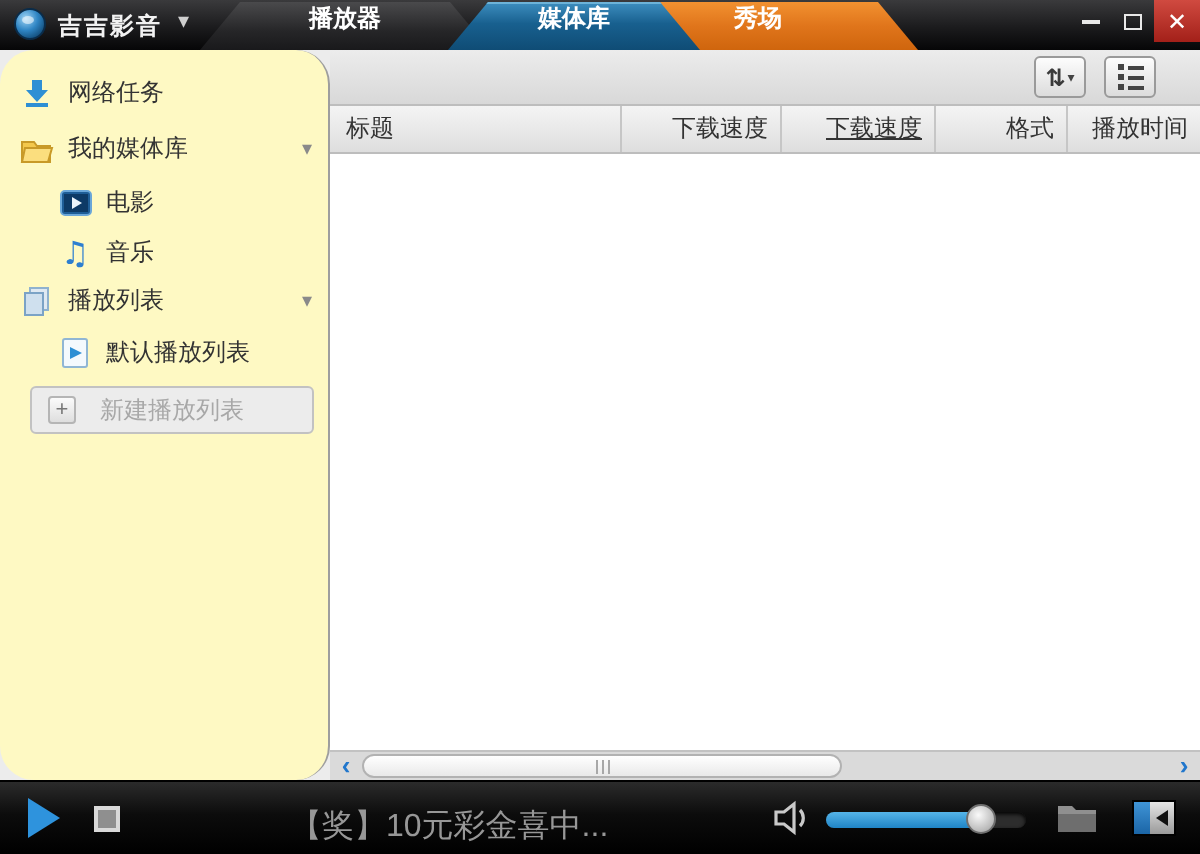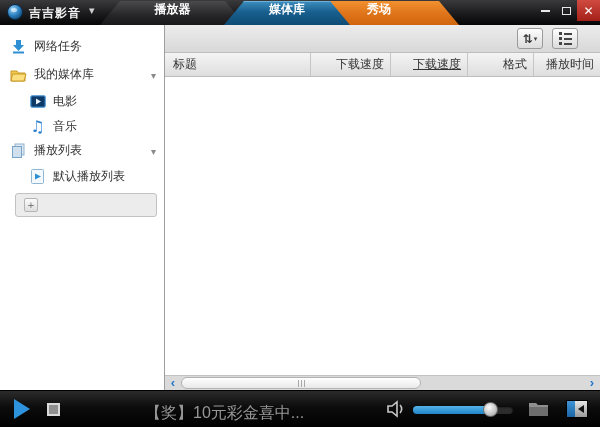--- a/index.html
+++ b/index.html
@@ -30,22 +30,22 @@
   .win-btns { position:absolute; right:0; top:0; height:21px; display:flex; }
   .win-btn { width:21px; height:21px; display:flex; align-items:center; justify-content:center;
     color:#fff; cursor:pointer; }
   .min-glyph { width:9px; height:2px; background:#e8e8e8; display:block; }
   .max-glyph { width:9px; height:8px; border:1px solid #e8e8e8; display:block; }
   .btn-close { width:23px; background:linear-gradient(#d04a40,#a32019); font-size:12px; }
 
   
   .body { flex:1 1 auto; display:flex; min-height:0; background:#ececec; }
 
-  .sidebar { width:165px; flex:0 0 165px; background:#ffffff; border-right:1px solid #9e9e9e;
-    padding-top:7px; overflow:hidden; }
+  .sidebar { width:165px; flex:0 0 165px; background:#fef9c3; border-right:1px solid #9e9e9e;
+    padding-top:7px; overflow:hidden;border-radius:17px; }
   .side-item { position:relative; display:flex; align-items:center; color:#333;
     padding-left:10px; cursor:pointer; }
   .side-item.lvl1 { padding-left:29px; }
   .h28{height:28px}.h29{height:29px}.h25{height:25px}.h24{height:24px}.h26{height:26px}
   .side-icon { width:17px; height:17px; margin-right:7px; flex:0 0 17px; display:flex;
     align-items:center; justify-content:center; }
   .side-label { font-size:12px; }
   .collapse-arrow { position:absolute; right:8px; top:50%; transform:translateY(-50%);
     color:#8a8a8a; font-size:10px; }
   .music-glyph { color:#2d7fd0; font-size:16px; font-family:"DejaVu Sans",sans-serif; }
@@ -214,20 +214,21 @@
           <svg width="13" height="15" viewBox="0 0 13 15">
               <rect x="0.5" y="0.5" width="12" height="14" rx="1" fill="#f4f9fd" stroke="#90b6d4"></rect>
               <path d="M4 4.5l6 3-6 3z" fill="#2e8fd4"></path>
             </svg>
         </span>
         <span class="side-label">默认播放列表</span>
       </div>
 
       <div class="new-playlist-btn">
         <span class="plus-box">+</span>
+        <span>新建播放列表</span>
       </div>
 
     </aside>
 
     <section class="content">
 
       <div class="toolbar">
         <div class="tool-btn">
           <span class="sort-glyph">⇅</span>
           <span class="sort-arrow">▾</span>

